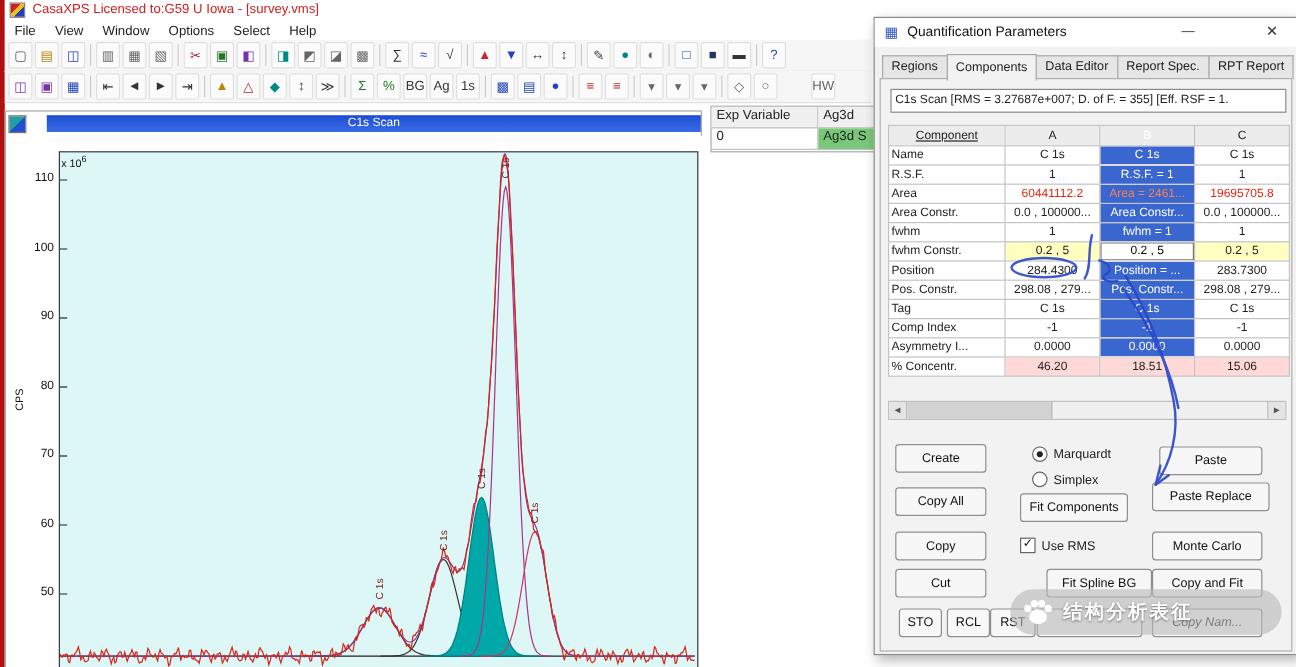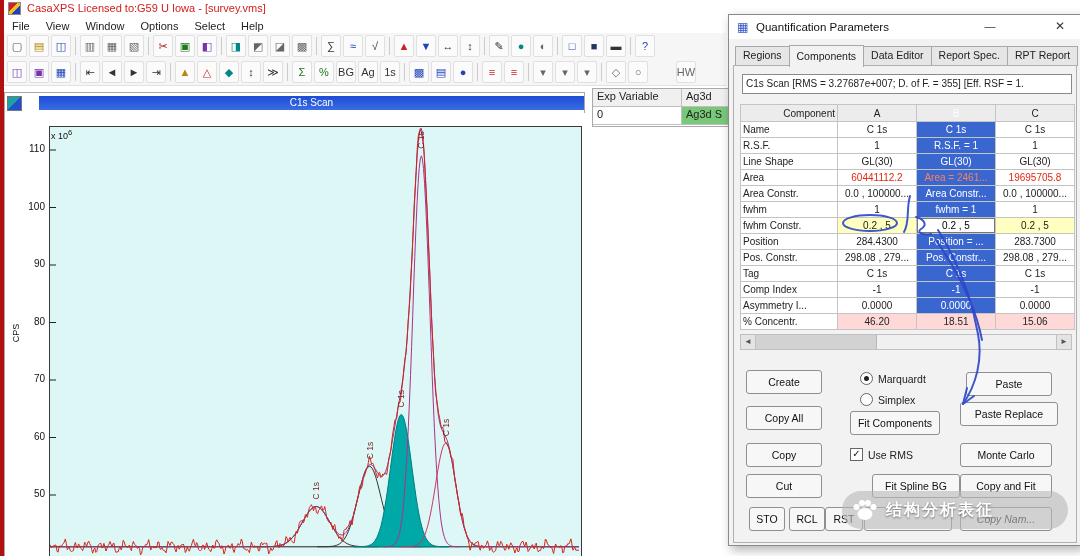--- a/index.html
+++ b/index.html
@@ -251,44 +251,38 @@
     <span class="tab">Report Spec.</span>
     <span class="tab">RPT Report</span>
   </div>
 
   <div id="dlg-panel" class="abs">
     <div id="formula" class="abs">C1s Scan [RMS = 3.27687e+007; D. of F. = 355] [Eff. RSF = 1.</div>
 
     <table id="param-table" class="abs">
       <thead>
         <tr>
-          <th style="width:92px;text-align:right;">Component</th>
+          <th style="width:92px;text-align:center;text-decoration:underline;">Component</th>
           <th style="width:74px;">A</th>
           <th style="width:74px;" class="selhdr">B</th>
           <th style="width:74px;">C</th>
         </tr>
       </thead>
       <tbody id="param-tbody">
           <tr class="prow">
             <td class="lbl">Name</td>
             <td class="cell">C 1s</td>
             <td class="cell sel">C 1s</td>
             <td class="cell">C 1s</td>
           </tr>
           <tr class="prow">
             <td class="lbl">R.S.F.</td>
             <td class="cell">1</td>
             <td class="cell sel">R.S.F. = 1</td>
             <td class="cell">1</td>
-          </tr>
-          <tr class="prow">
-            <td class="lbl">Line Shape</td>
-            <td class="cell">GL(30)</td>
-            <td class="cell sel">GL(30)</td>
-            <td class="cell">GL(30)</td>
           </tr>
           <tr class="prow">
             <td class="lbl">Area</td>
             <td class="cell red">60441112.2</td>
             <td class="cell sel orange">Area = 2461...</td>
             <td class="cell red">19695705.8</td>
           </tr>
           <tr class="prow">
             <td class="lbl">Area Constr.</td>
             <td class="cell">0.0 , 100000...</td>

